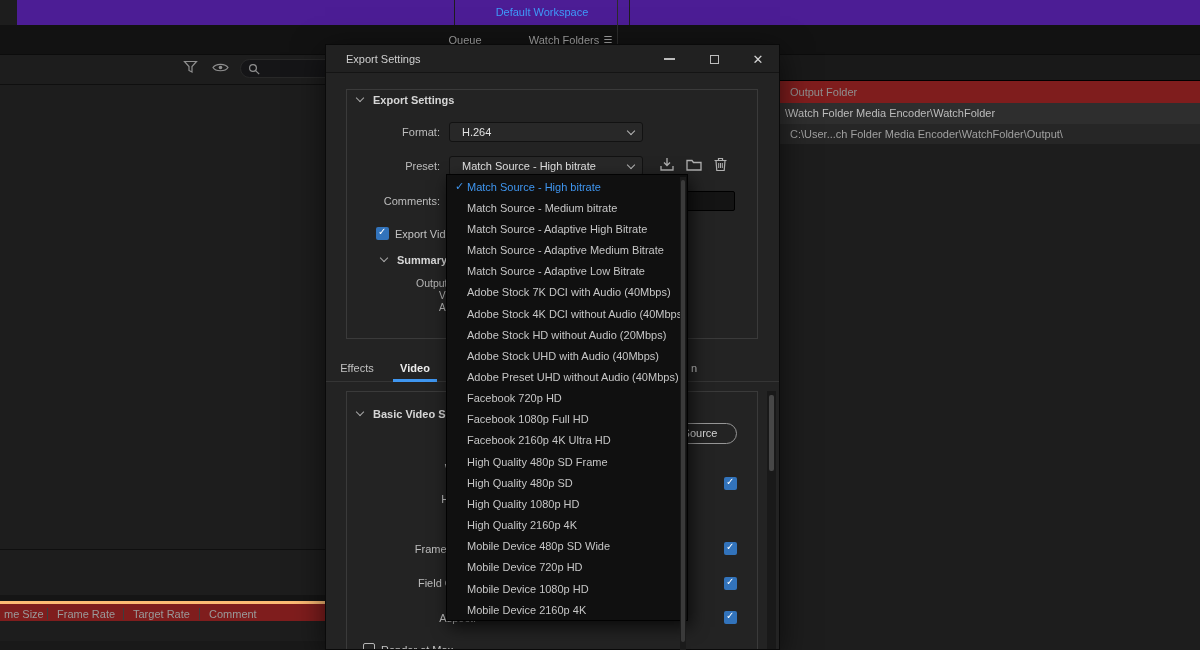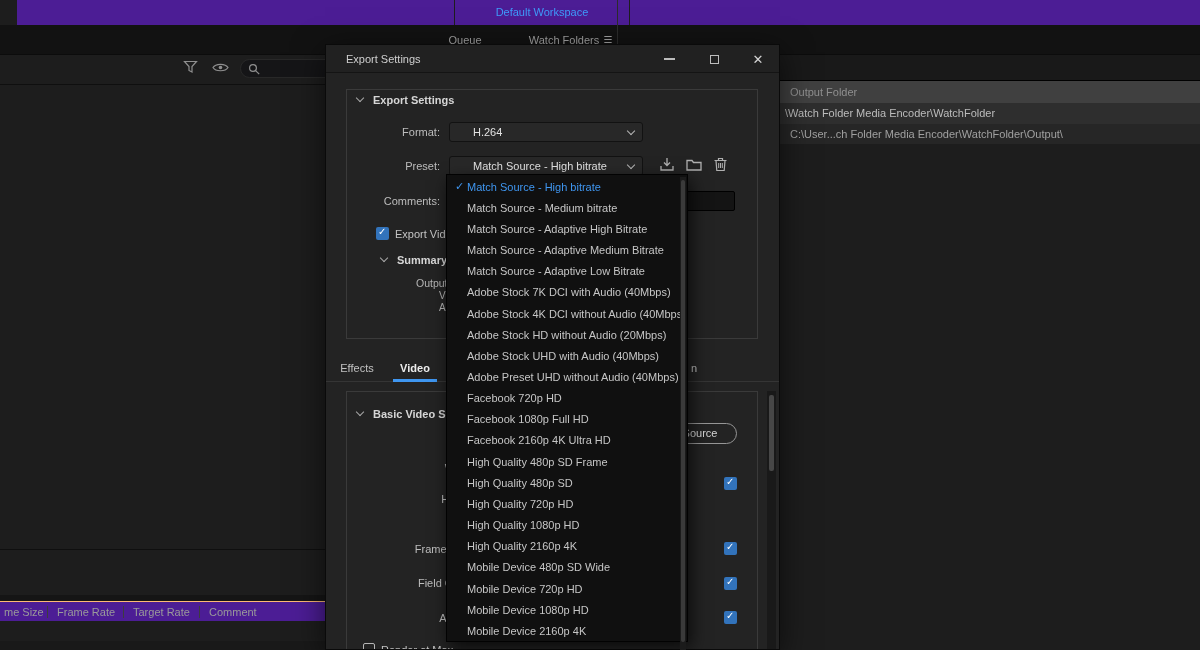--- a/index.html
+++ b/index.html
@@ -14,42 +14,42 @@
   .tab-strip{left:0;top:25px;width:1200px;height:30px;background:#121212;border-bottom:1px solid #0c0c0c}
   .ptab{position:absolute;top:0;height:30px;line-height:30px;text-align:center;color:#a2a2a2}
   .vline-617{left:617px;top:0;width:1px;height:55px;background:#2c2c2c}
   
   .hline{background:#0f0f0f;height:1px}
   .search-pill{left:240px;top:59px;width:100px;height:19px;background:#151517;border:1px solid #282828;border-radius:10px}
   .band{left:0}
   .colhead{position:absolute;top:0;height:20px;line-height:20px;color:#9a9a9a}
   .colsep{position:absolute;top:4px;width:1px;height:12px;background:#3d3d3d}
   
-  .out-header{left:780px;top:80px;width:420px;height:23px;line-height:23px;background:#404040;
+  .out-header{left:780px;top:80px;width:420px;height:23px;line-height:23px;background:#7f1d1d;
               border-top:1px solid #000;color:#8f8f8f;padding-left:10px}
   .out-rows{left:780px;top:103px;width:420px}
   .out-row{height:20.5px;line-height:20.5px;padding-left:5px;color:#a0a0a0;white-space:nowrap;overflow:hidden}
   .out-row:nth-of-type(1){background:#2e2e2e;color:#bcbcbc}
   .out-row:nth-of-type(2){background:#262626;padding-left:10px}
   
   .dialog{left:325px;top:44px;width:455px;height:606px;background:#232323;z-index:10;
           overflow:hidden;box-shadow:0 8px 30px rgba(0,0,0,.6);border:1px solid #0a0a0a}
   .titlebar{position:absolute;left:0;top:0;width:100%;height:28px;background:#212121;border-bottom:1px solid #141414}
   .title-text{position:absolute;left:20px;top:0;line-height:28px;color:#cfcfcf}
   .winbtn{position:absolute;top:0;width:30px;height:28px;display:flex;align-items:center;justify-content:center}
   .ic-min{width:11px;height:2px;background:#bdbdbd}
   .ic-max{width:9px;height:9px;border:1px solid #bdbdbd}
   .ic-close::before{content:"\2715";font-size:13px;color:#d4d4d4}
   .gbox{position:absolute;border:1px solid #3a3a3a}
   .sec-head{position:absolute;display:flex;align-items:center;font-weight:bold;color:#d6d6d6;white-space:nowrap}
   .schev{display:inline-block;width:6px;height:6px;border-right:1.5px solid #a8a8a8;border-bottom:1.5px solid #a8a8a8;
          transform:rotate(45deg);margin-right:10px;position:relative;top:-2px}
   .rlab{position:absolute;text-align:right;color:#bdbdbd;line-height:20px;white-space:nowrap}
   .dd{position:absolute;background:#282828;border:1px solid #121212;border-radius:3px;height:20px;
-      color:#e2e2e2;line-height:18px;padding-left:23px;white-space:nowrap}
+      color:#e2e2e2;line-height:18px;padding-left:12px;white-space:nowrap}
   .dd .chev{position:absolute;right:8px;top:5px;width:6px;height:6px;border-right:1.5px solid #b5b5b5;
             border-bottom:1.5px solid #b5b5b5;transform:rotate(45deg)}
   .txt{position:absolute;background:#141414;border:1px solid #000;border-radius:2px;height:20px;color:#ddd;
        padding:0 6px;font:inherit;outline:none}
   .cbx{position:absolute;width:13px;height:13px;background:#3273bb;border-radius:2px}
   .cbx::after{content:"\2713";position:absolute;left:2px;top:-1px;font-size:10px;color:#fff;font-weight:bold}
   .cbx.empty{background:transparent;border:1px solid #b5b5b5;width:12px;height:12px}
   .cbx.empty::after{content:""}
   .lab{position:absolute;color:#c4c4c4;line-height:18px;white-space:nowrap}
   .sumline{position:absolute;color:#b5b5b5;font-size:10.5px;white-space:nowrap}
@@ -101,21 +101,21 @@
   <div class="abs" style="left:7px;top:3px">
     <svg width="13" height="13" viewBox="0 0 13 13">
         <circle cx="5" cy="5" r="3.4" fill="none" stroke="#8f8f8f" stroke-width="1.2"></circle>
         <path d="M7.6 7.6l3.6 3.6" stroke="#8f8f8f" stroke-width="1.2"></path>
       </svg>
   </div>
 </div>
 <div class="abs hline" style="left:0;top:84px;width:325px"></div>
 <div class="abs hline" style="left:0;top:549px;width:325px"></div>
 <div class="abs band" style="top:595px;width:325px;height:26px;background:#151515"></div>
-<div class="abs band" style="top:601px;width:325px;height:20px;background:#4c1d95;border-top:1px solid #fdba74">
+<div class="abs band" style="top:601px;width:325px;height:20px;background:#7f1d1d;border-top:3px solid #fdba74">
   <span class="colhead" style="left:4px">me Size</span>
   <div class="colsep" style="left:47px"></div>
   <span class="colhead" style="left:57px">Frame Rate</span>
   <div class="colsep" style="left:123px"></div>
   <span class="colhead" style="left:133px">Target Rate</span>
   <div class="colsep" style="left:199px"></div>
   <span class="colhead" style="left:209px">Comment</span>
 </div>
 <div class="abs band" style="top:641px;width:325px;height:9px;background:#191919"></div>
 
@@ -302,24 +302,20 @@
     <div class="menu-item">
       <span class="mi-check"></span>
       <span class="mi-label">High Quality 480p SD Frame</span>
     </div>
 
     <div class="menu-item">
       <span class="mi-check"></span>
       <span class="mi-label">High Quality 480p SD</span>
     </div>
 
-    <div class="menu-item">
-      <span class="mi-check"></span>
-      <span class="mi-label">High Quality 720p HD</span>
-    </div>
 
     <div class="menu-item">
       <span class="mi-check"></span>
       <span class="mi-label">High Quality 1080p HD</span>
     </div>
 
     <div class="menu-item">
       <span class="mi-check"></span>
       <span class="mi-label">High Quality 2160p 4K</span>
     </div>

